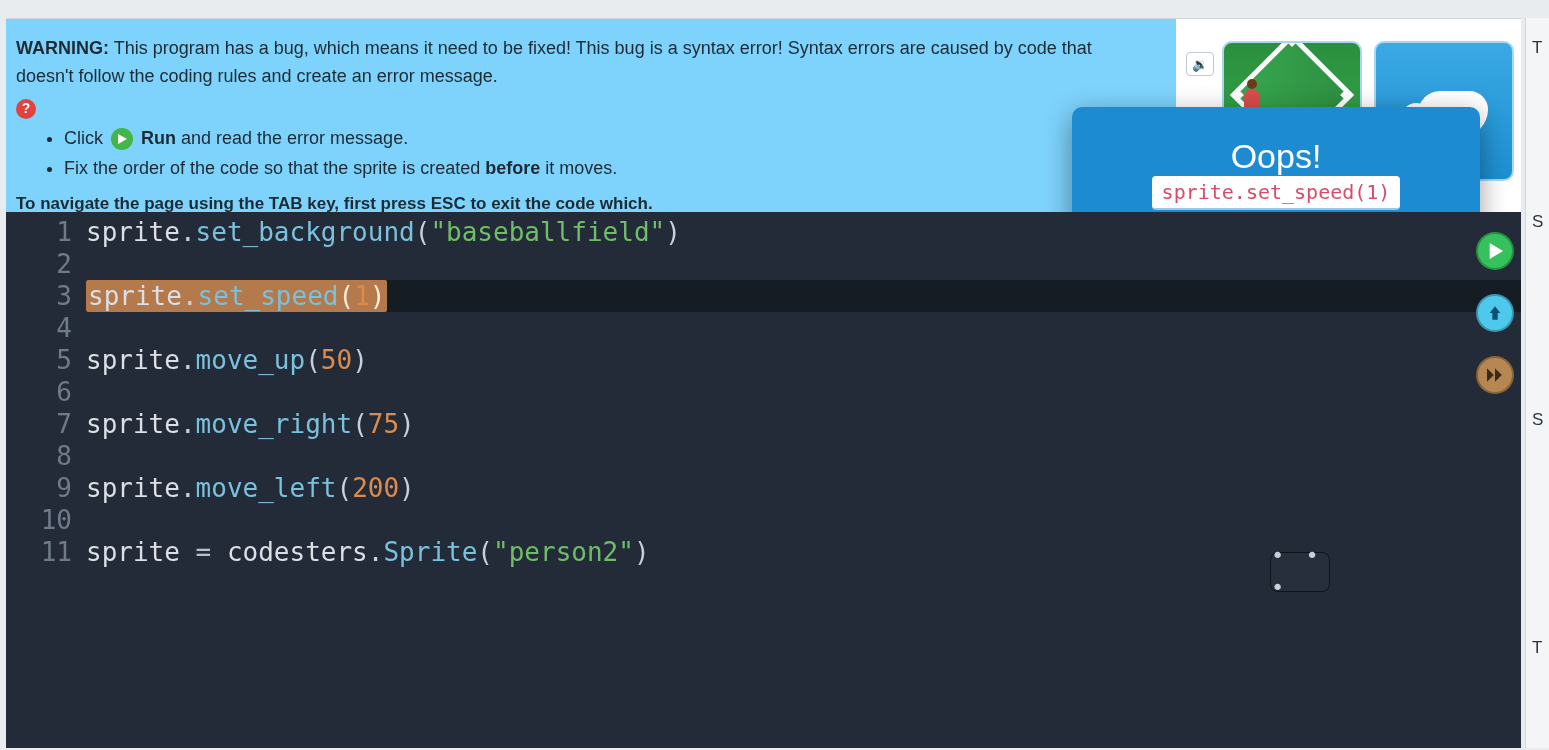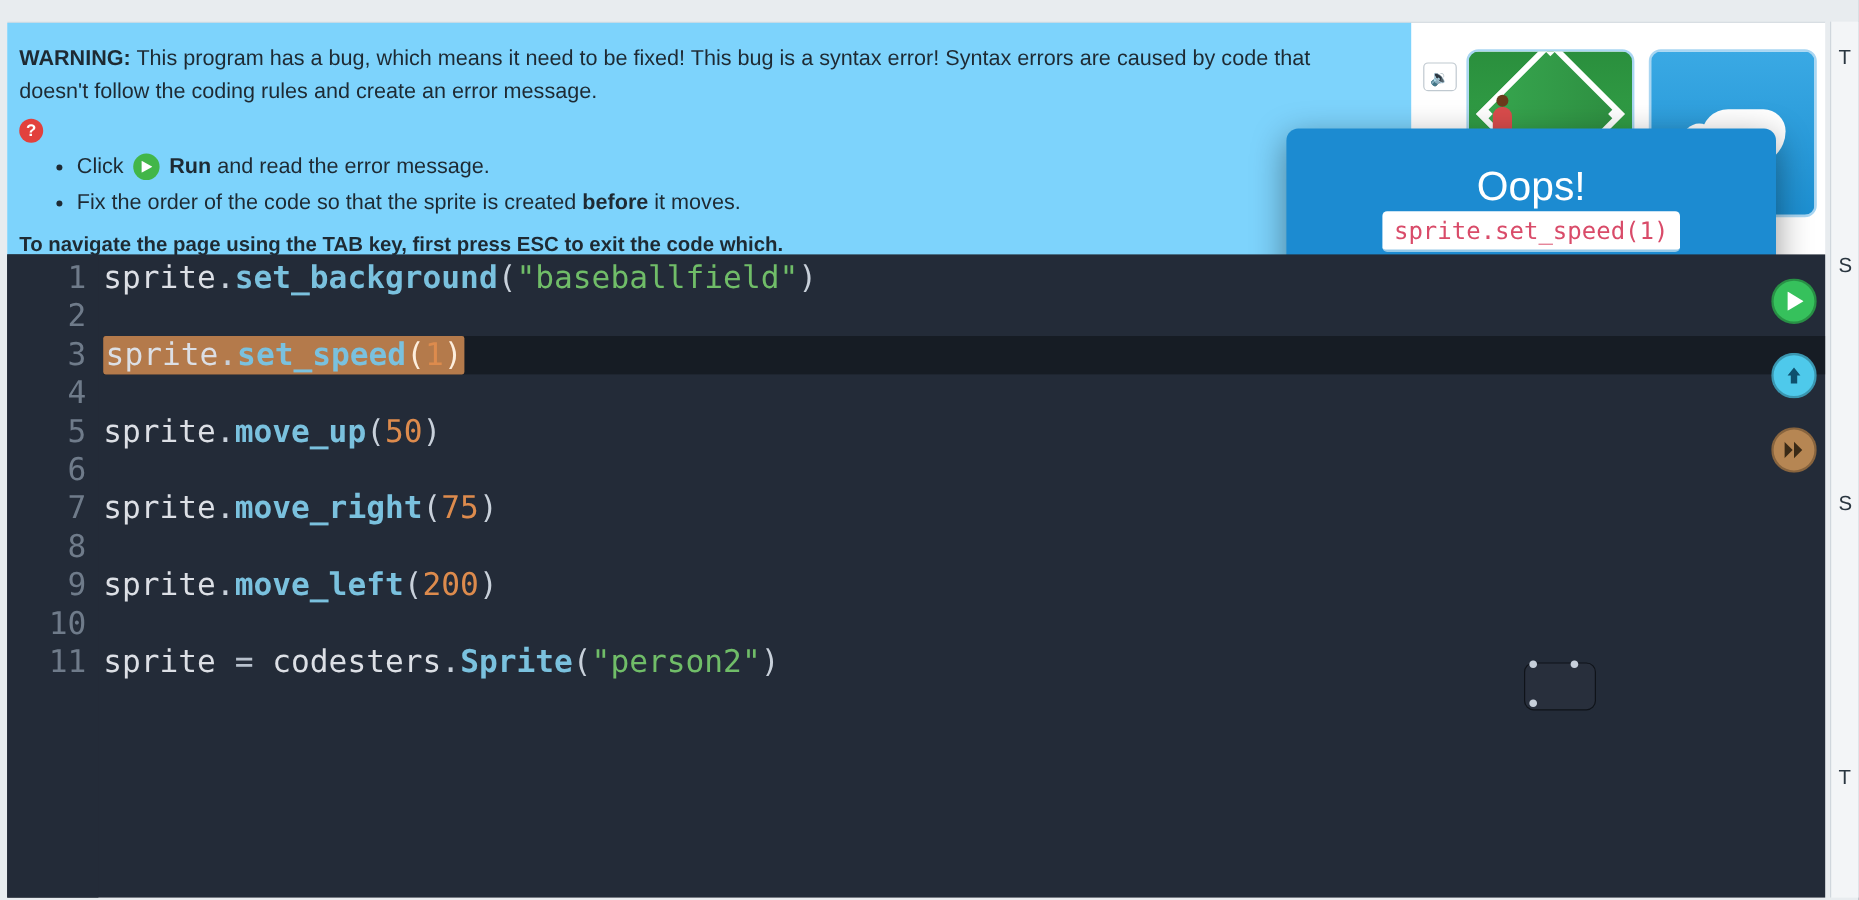--- a/index.html
+++ b/index.html
@@ -100,21 +100,21 @@
 .gutter {
   width: 76px; background: #232b38; color: #6f7b8a;
   text-align: right; padding: 4px 10px 0 0; line-height: 32px;
   user-select:none;
 }
 .code-col { flex:1; padding: 4px 0 0 4px; line-height:32px; position:relative; }
 .code-line { white-space: pre; color:#c8d0da; height:32px; }
 .code-line.hl { background: rgba(0,0,0,0.35); }
 .tok-obj { color: #dcdfe5; }
 .tok-dot { color: #c8d0da; }
-.tok-fn  { color: #7ac1de; font-weight: bold; }
+.tok-fn  { color: #7ac1de; }
 .tok-str { color: #70bd68; }
 .tok-num { color: #dd8b4d; }
 .tok-eq  { color: #b7c0cc; }
 .err-box {
   display:inline-block;
   background: #b47a4b;
   color: #fdeedd;
   padding: 0 2px;
   border-radius: 2px;
 }

